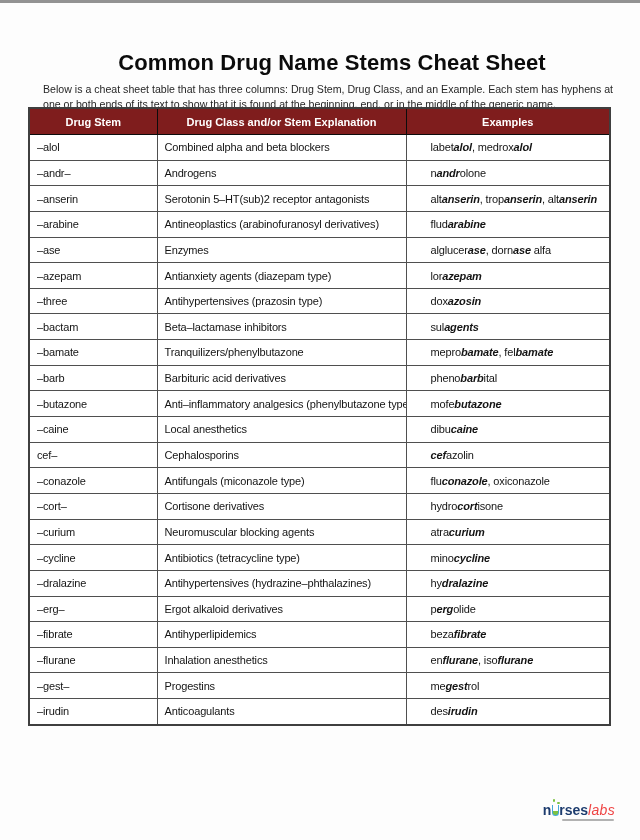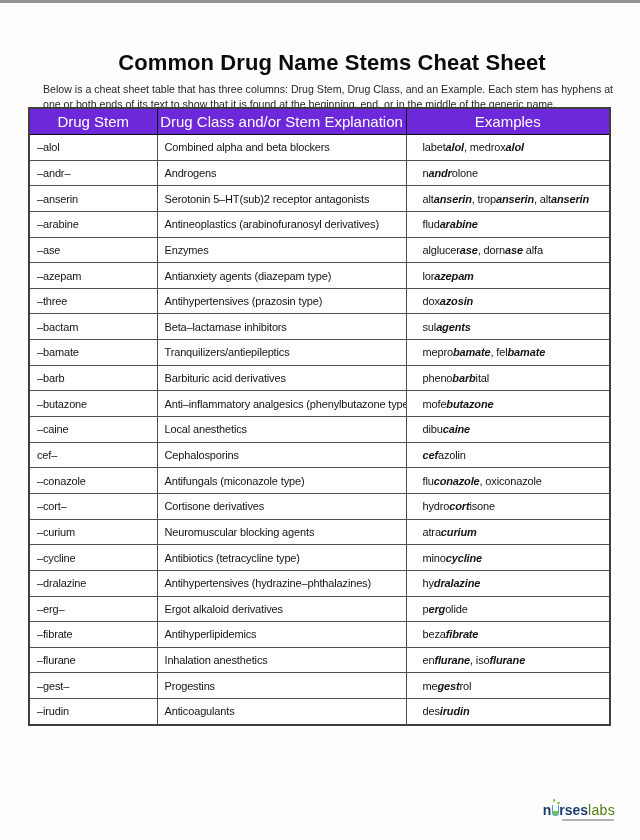--- a/index.html
+++ b/index.html
@@ -33,47 +33,47 @@
     position: absolute; top: 107px; left: 28px;
     width: 581px;
     border-collapse: collapse;
     table-layout: fixed;
     border: 2px solid #3f3f3f;
   }
   col.c1 { width: 128px; }
   col.c2 { width: 249px; }
   col.c3 { width: 204px; }
   .stems th {
-    background: #6d28d9; color: #ffffff;
-    font-size: 15px; font-weight: normal;
+    background: #7f1d1d; color: #ffffff;
+    font-size: 11px; font-weight: bold;
     height: 25px; text-align: center;
     border: 1.5px solid #0c0c0c;
     padding: 0;
   }
   .stems td {
     border: 1.5px solid #4f4f4f;
     background: #ffffff;
     font-size: 11px; color: #141414;
     height: 24.65px;
     vertical-align: middle;
     padding: 0 2px 0 7px;
     white-space: nowrap; overflow: hidden;
     letter-spacing: -0.15px;
   }
-  .stems td.td-examples { padding-left: 16px; }
+  .stems td.td-examples { padding-left: 24px; }
   .stem-em { font-weight: 700; font-style: italic; }
 
   
   .logo {
     position: absolute; top: 803px; right: 25px;
     font-size: 14px; line-height: 14px;
     white-space: nowrap;
   }
   .lg-n, .lg-rses { color: #1d3c6e; font-weight: bold; }
-  .lg-labs { color: #4d7c0f; font-weight: normal; letter-spacing: 0.3px; }
+  .lg-labs { color: #ef4444; font-weight: normal; letter-spacing: 0.3px; font-style: italic; }
   .tube {
     display: inline-block; position: relative;
     width: 5px; height: 10px;
     border: 1.5px solid #44a8d8; border-top: none;
     border-radius: 0 0 4px 4px;
     background: linear-gradient(to top, #7cc242 45%, rgba(0,0,0,0) 45%);
     margin: 0 0.5px;
     vertical-align: -1px;
   }
   .tube-dot {
@@ -155,21 +155,21 @@
   </tr>
 
   <tr>
     <td class="td-stem">–bactam</td>
     <td class="td-class">Beta–lactamase inhibitors</td>
     <td class="td-examples"><span>sul</span><span class="stem-em">agents</span></td>
   </tr>
 
   <tr>
     <td class="td-stem">–bamate</td>
-    <td class="td-class">Tranquilizers/antiepileptics</td>
+    <td class="td-class">Tranquilizers/phenylbutazone</td>
     <td class="td-examples"><span>mepro</span><span class="stem-em">bamate</span><span>, fel</span><span class="stem-em">bamate</span></td>
   </tr>
 
   <tr>
     <td class="td-stem">–barb</td>
     <td class="td-class">Barbituric acid derivatives</td>
     <td class="td-examples"><span>pheno</span><span class="stem-em">barb</span><span>ital</span></td>
   </tr>
 
   <tr>

